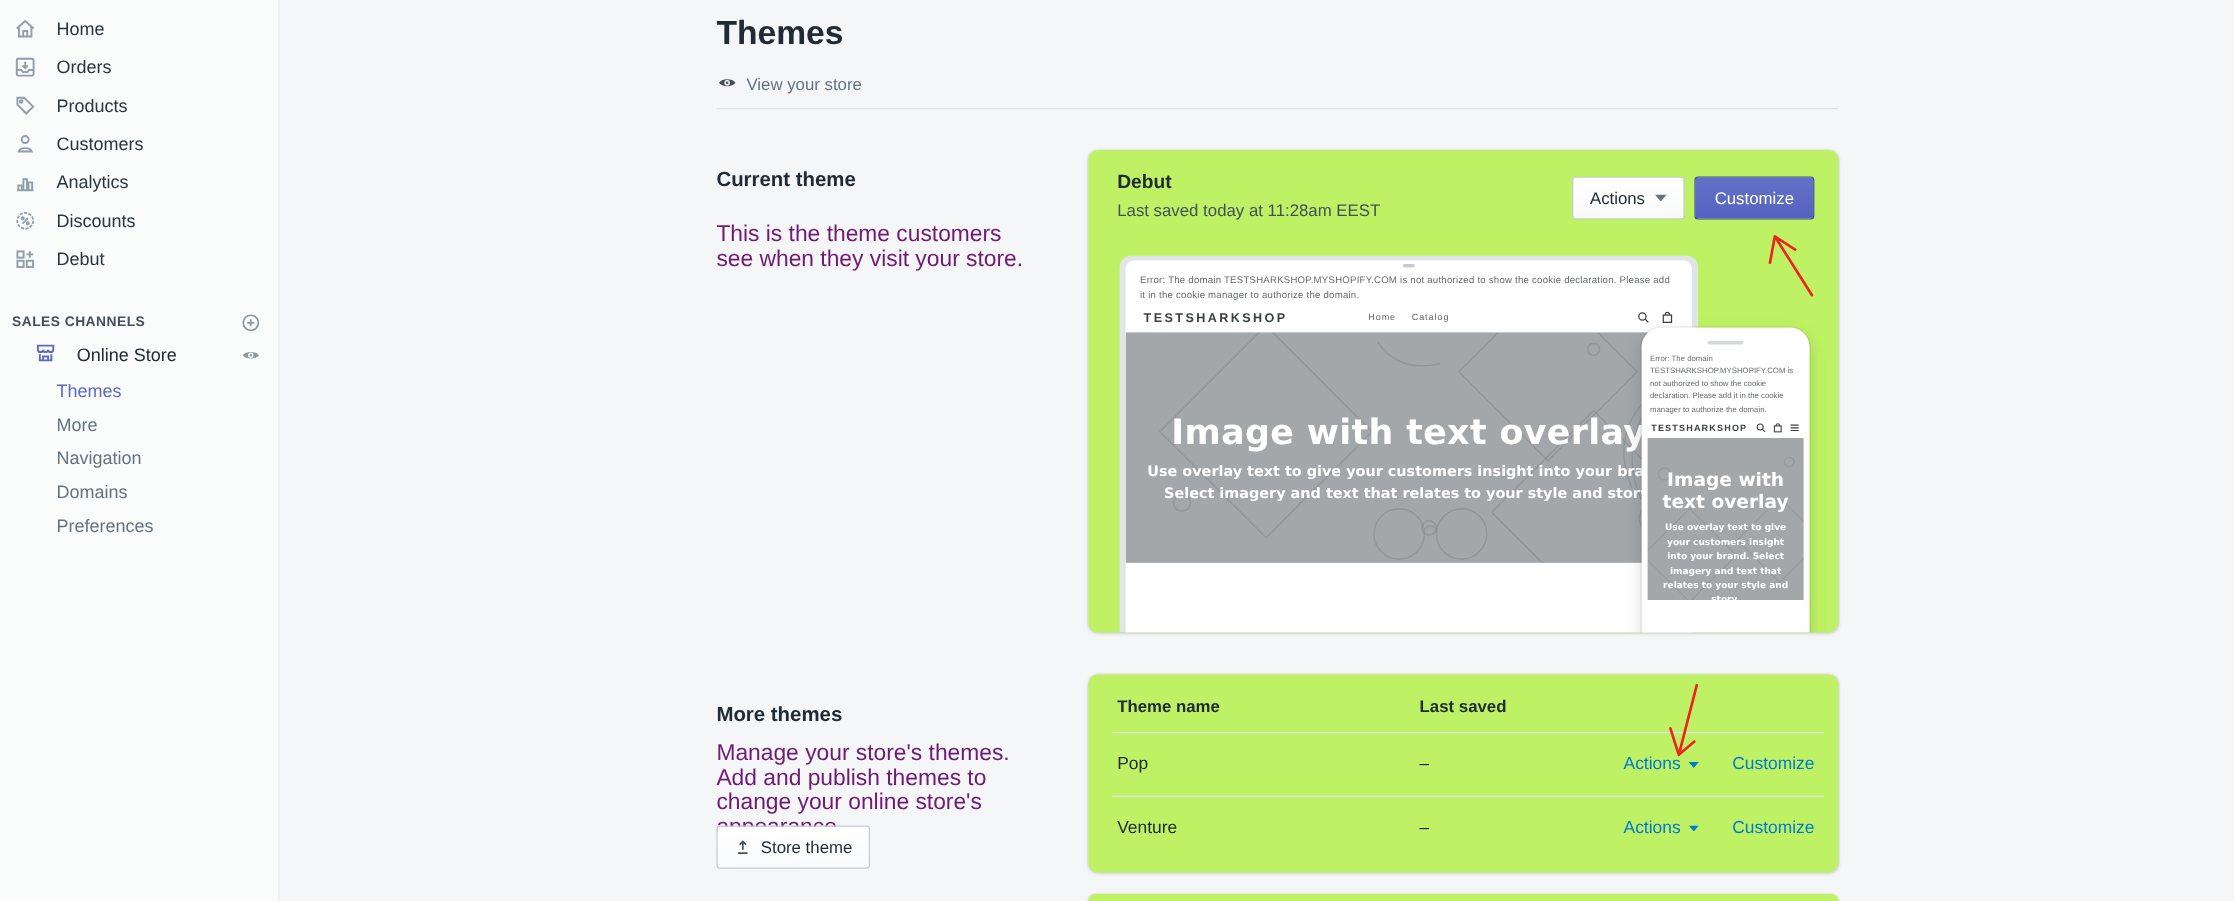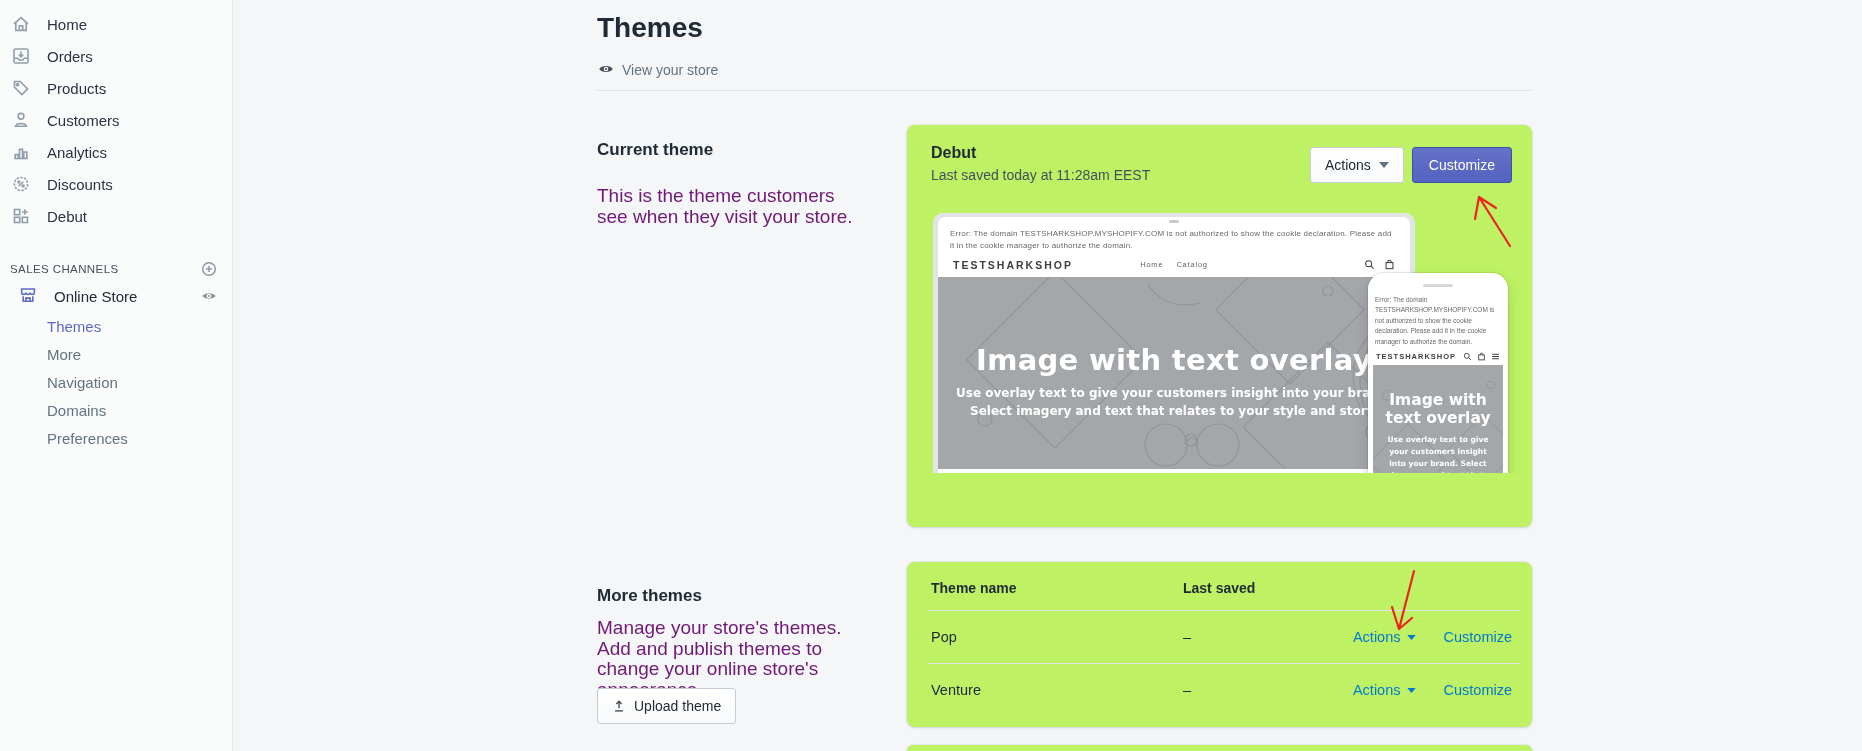--- a/index.html
+++ b/index.html
@@ -4,22 +4,22 @@
 <style>
   html,body{margin:0;padding:0;background:#f4f6f8;font-family:"Liberation Sans",sans-serif;}
   #app{position:relative;width:1862px;height:751px;overflow:hidden;background:#f4f6f8;}
 
   
   .sidebar{position:absolute;left:0;top:0;width:233px;height:751px;background:#fafbfb;border-right:1px solid #e4e7e9;box-sizing:border-box;}
   .nav{padding-top:8px;}
   .nav-item{display:flex;align-items:center;height:32px;padding-left:11px;gap:16px;font-size:15px;color:#2a3540;cursor:pointer;}
   .nav-item .ico{width:20px;height:20px;display:flex;align-items:center;justify-content:center;}
   .section-head{display:flex;align-items:center;justify-content:space-between;margin-top:26px;height:22px;padding:0 14px 0 10px;}
-  .section-head .lbl{font-size:11.5px;font-weight:normal;letter-spacing:.4px;color:#454f5b;}
-  .store-row{display:flex;align-items:center;height:32px;padding:0 14px 0 18px;gap:16px;font-size:15px;color:#212b36;cursor:pointer;}
+  .section-head .lbl{font-size:11.5px;font-weight:bold;letter-spacing:.4px;color:#454f5b;}
+  .store-row{display:flex;align-items:center;height:32px;padding:0 14px 0 28px;gap:16px;font-size:15px;color:#212b36;cursor:pointer;}
   .store-row .lbl{flex:1;}
   .sub-item{display:flex;align-items:center;height:28px;padding-left:47px;font-size:15px;color:#637381;cursor:pointer;}
   .sub-item.selected{color:#5c6ac4;}
 
   
   .page-title{position:absolute;left:597px;top:12px;font-size:28px;font-weight:600;color:#212b36;}
   .view-store{position:absolute;left:597px;top:60px;display:flex;align-items:flex-end;gap:7px;font-size:14px;color:#637381;cursor:pointer;}
   .hdr-divider{position:absolute;left:597px;top:90px;width:935px;border-top:1px solid #dfe3e8;}
 
   
@@ -34,21 +34,21 @@
 
   .card-head{display:flex;align-items:flex-start;justify-content:space-between;height:88px;box-sizing:border-box;padding:19px 20px 0 24px;}
   .theme-name{font-size:16px;font-weight:600;color:#212b36;}
   .last-saved{font-size:14px;color:#454f5b;margin-top:5px;}
   .head-actions{display:flex;gap:8px;margin-top:3px;}
   .btn{display:inline-flex;align-items:center;justify-content:center;height:36px;border-radius:3px;font-size:14px;box-sizing:border-box;cursor:pointer;font-family:inherit;}
   .btn-secondary{background:linear-gradient(#ffffff,#f9fafb);border:1px solid #c4cdd5;color:#212b36;padding:0 14px;gap:8px;}
   .btn-primary{background:linear-gradient(#6371c7,#5563c1);border:1px solid #3f4eae;color:#fff;padding:0 16px;font-weight:400;}
 
   
-  .preview{position:relative;height:260px;overflow:hidden;}
+  .preview{position:relative;height:314px;overflow:hidden;}
   .browser{position:absolute;left:26px;top:0;width:482px;height:340px;background:#e2e5e7;border-radius:10px 10px 0 0;padding:4px 5px 0;box-sizing:border-box;}
   .browser-body{background:#fff;border-radius:7px 7px 0 0;height:100%;overflow:hidden;}
   .chrome-dot{width:10px;height:3px;border-radius:2px;background:#c8cbce;margin:3px auto 2px;}
   .cookie-error{font-size:8px;letter-spacing:.2px;line-height:1.55;color:#65696d;padding:3px 12px 2px;}
   .shop-bar{display:flex;align-items:center;padding:4px 15px 6px;}
   .shop-name{font-size:10.5px;font-weight:bold;letter-spacing:2px;color:#3c4043;flex:1;}
   .shop-nav{display:flex;gap:13px;font-size:7.5px;letter-spacing:.8px;color:#5f6368;}
   .shop-icons{flex:1;display:flex;justify-content:flex-end;gap:9px;align-items:center;}
   .hero{position:relative;height:192px;background:#a4a7aa;overflow:hidden;text-align:center;}
   .hero-title{position:relative;margin:66px 0 0;font-size:29px;font-weight:800;letter-spacing:.3px;color:#fff;font-family:"DejaVu Sans",sans-serif;}
@@ -314,21 +314,21 @@
   </div>
 
   <div class="sec-h" style="top:586px;">More themes</div>
   <div class="sec-p" style="top:618px;">Manage your store's themes. Add and publish themes to change your online store's appearance.</div>
 
   <button class="btn btn-secondary upload-btn">
     <svg width="14" height="14" viewBox="0 0 16 16" fill="none" stroke="#454f5b" stroke-width="1.6">
         <path d="M8 10.5 V2.8 M5 5.6 L8 2.6 L11 5.6"></path>
         <path d="M3.5 13.6 H12.5"></path>
       </svg>
-    <span>Upload theme</span>
+    <span>Store theme</span>
   </button>
 
   <div class="card" id="card-more">
     <div class="tbl-head">
       <span>Theme name</span>
       <span>Last saved</span>
       <span></span>
     </div>
     <div class="tbl-divider"></div>
 

